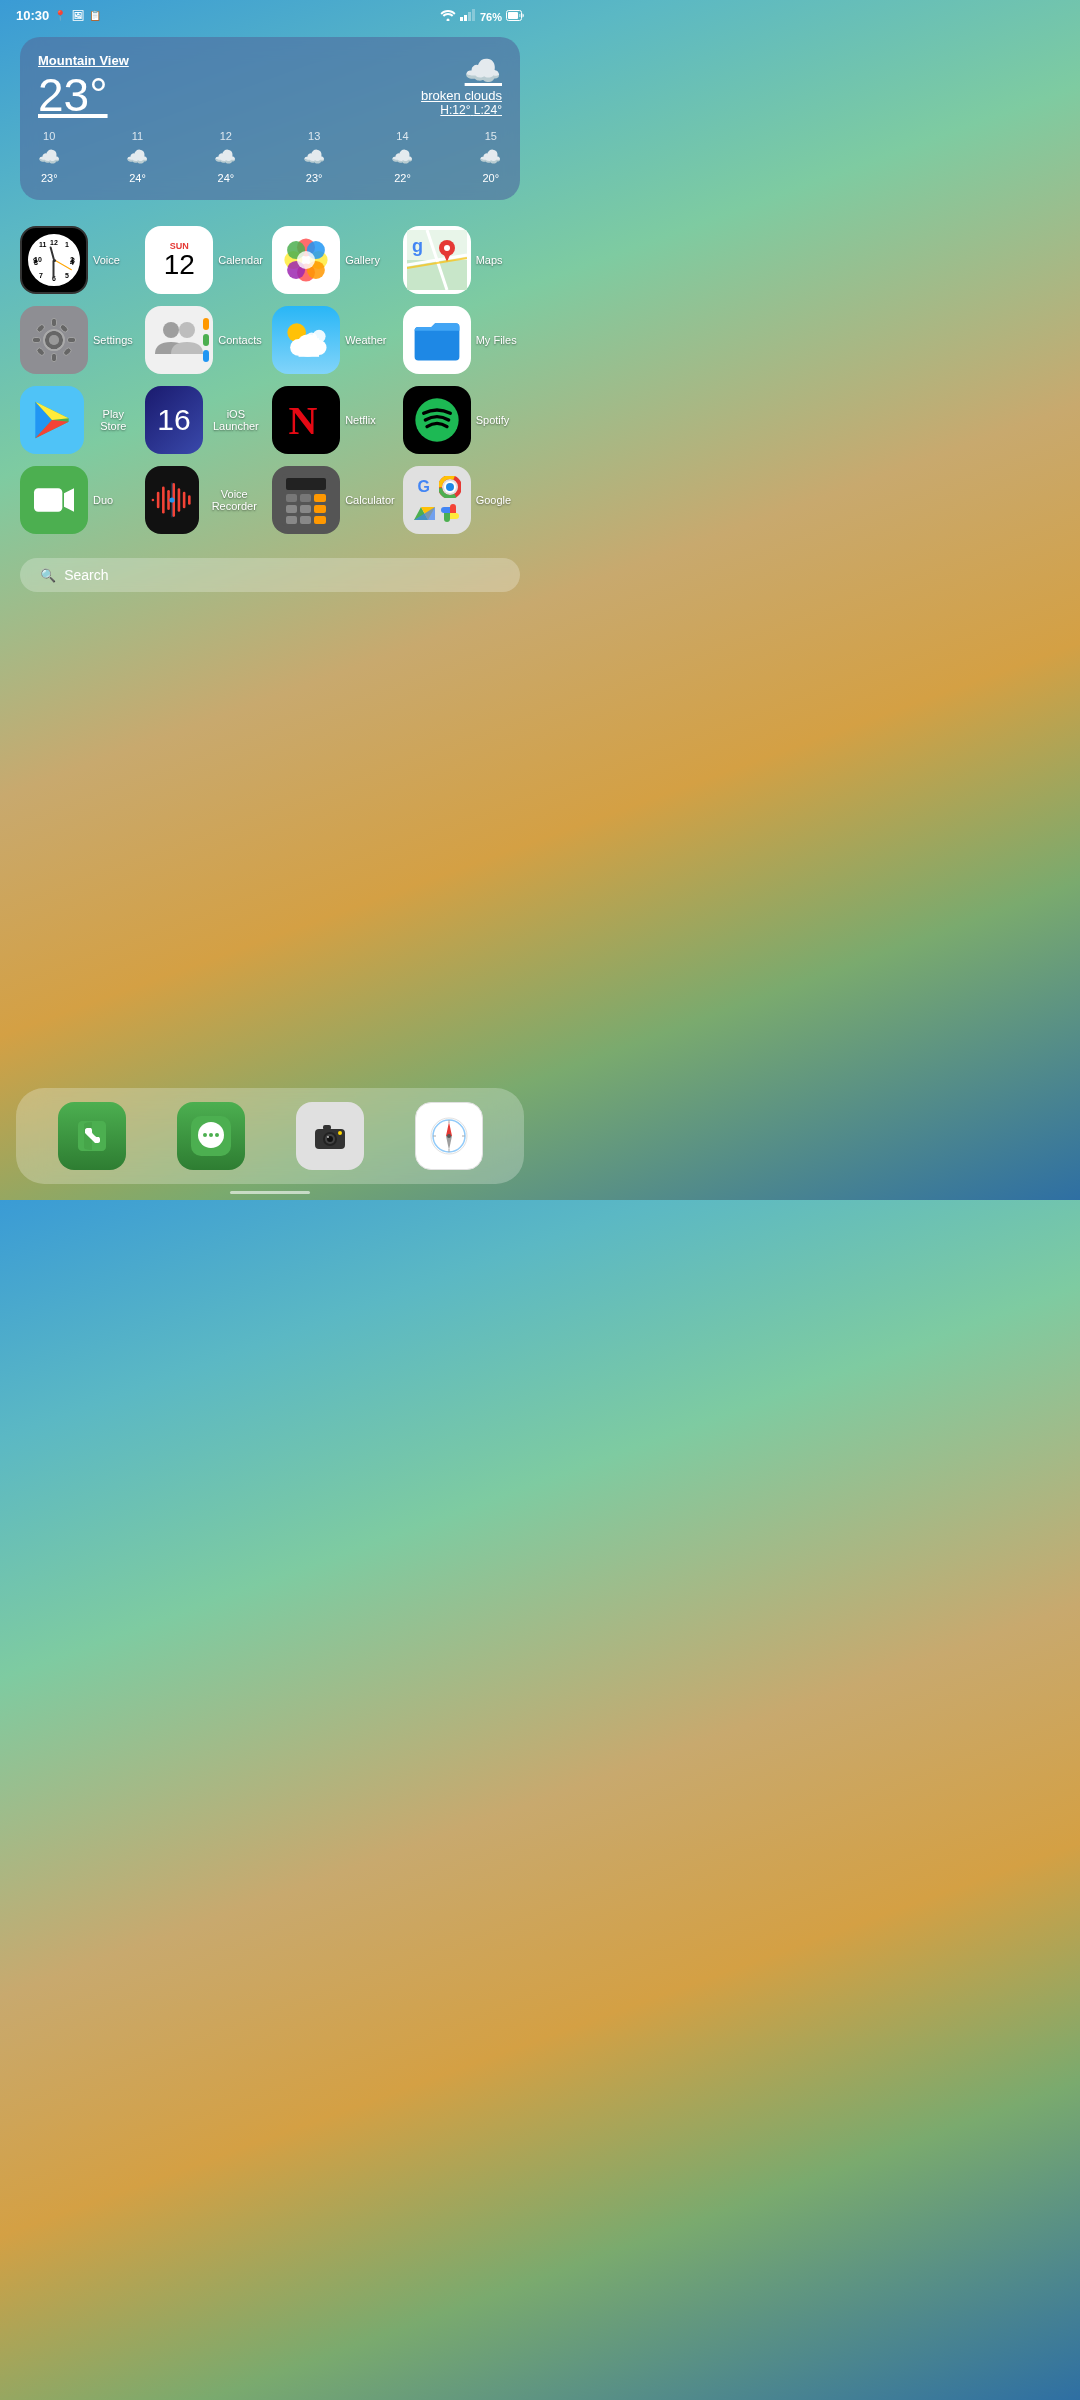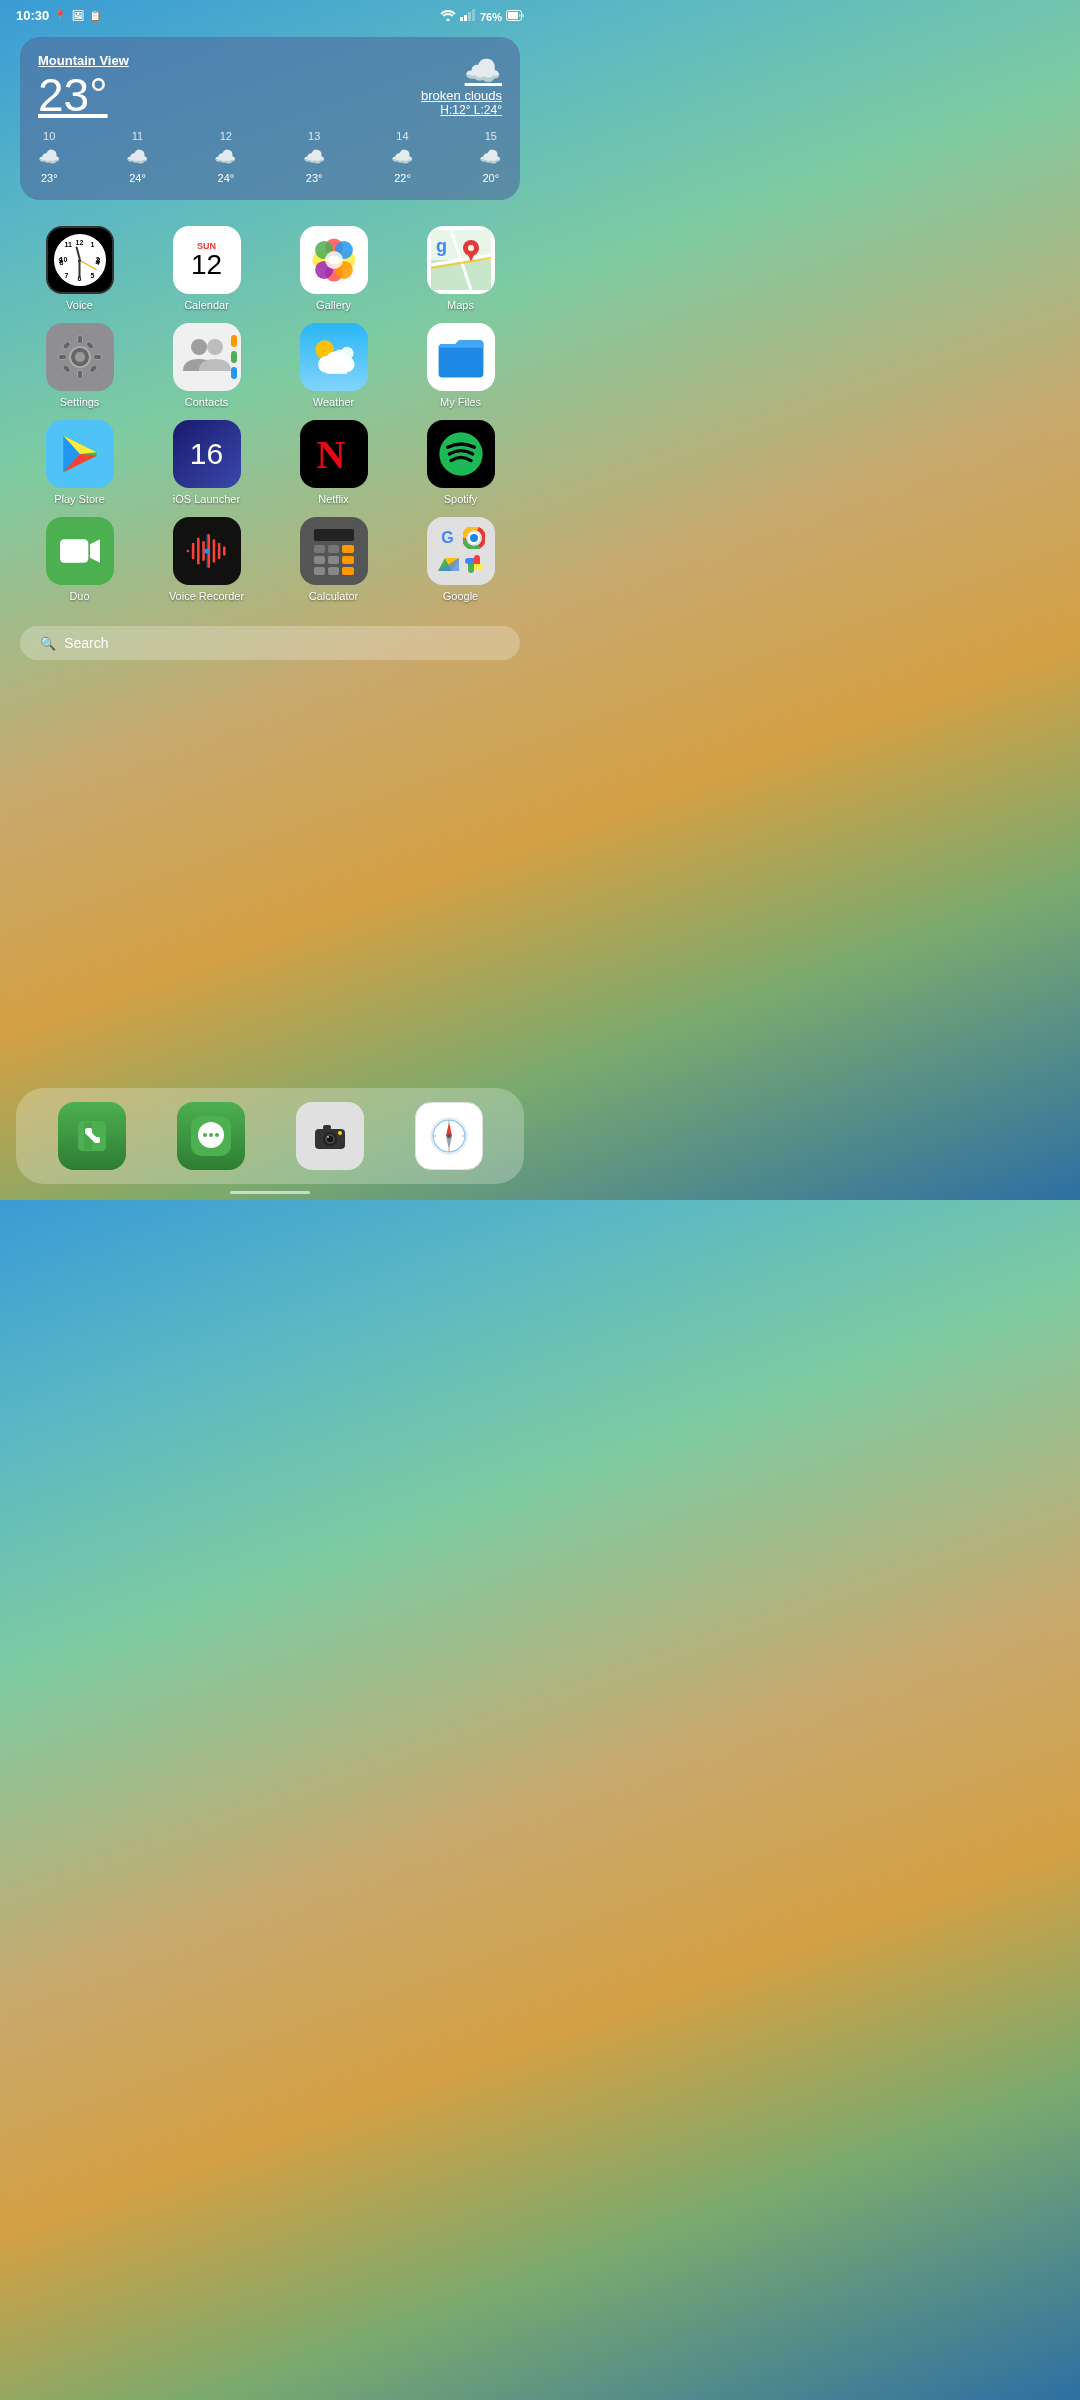--- a/index.html
+++ b/index.html
@@ -68,21 +68,20 @@
 
     
     .app-grid {
       display: grid;
       grid-template-columns: repeat(4, 1fr);
       gap: 12px 8px;
       padding: 16px 20px;
     }
     .app-item {
       display: flex;
-      flex-direction: column;
       align-items: center;
       gap: 5px;
       cursor: pointer;
     }
     .app-icon {
       width: 68px;
       height: 68px;
       border-radius: 16px;
       display: flex;
       align-items: center;

